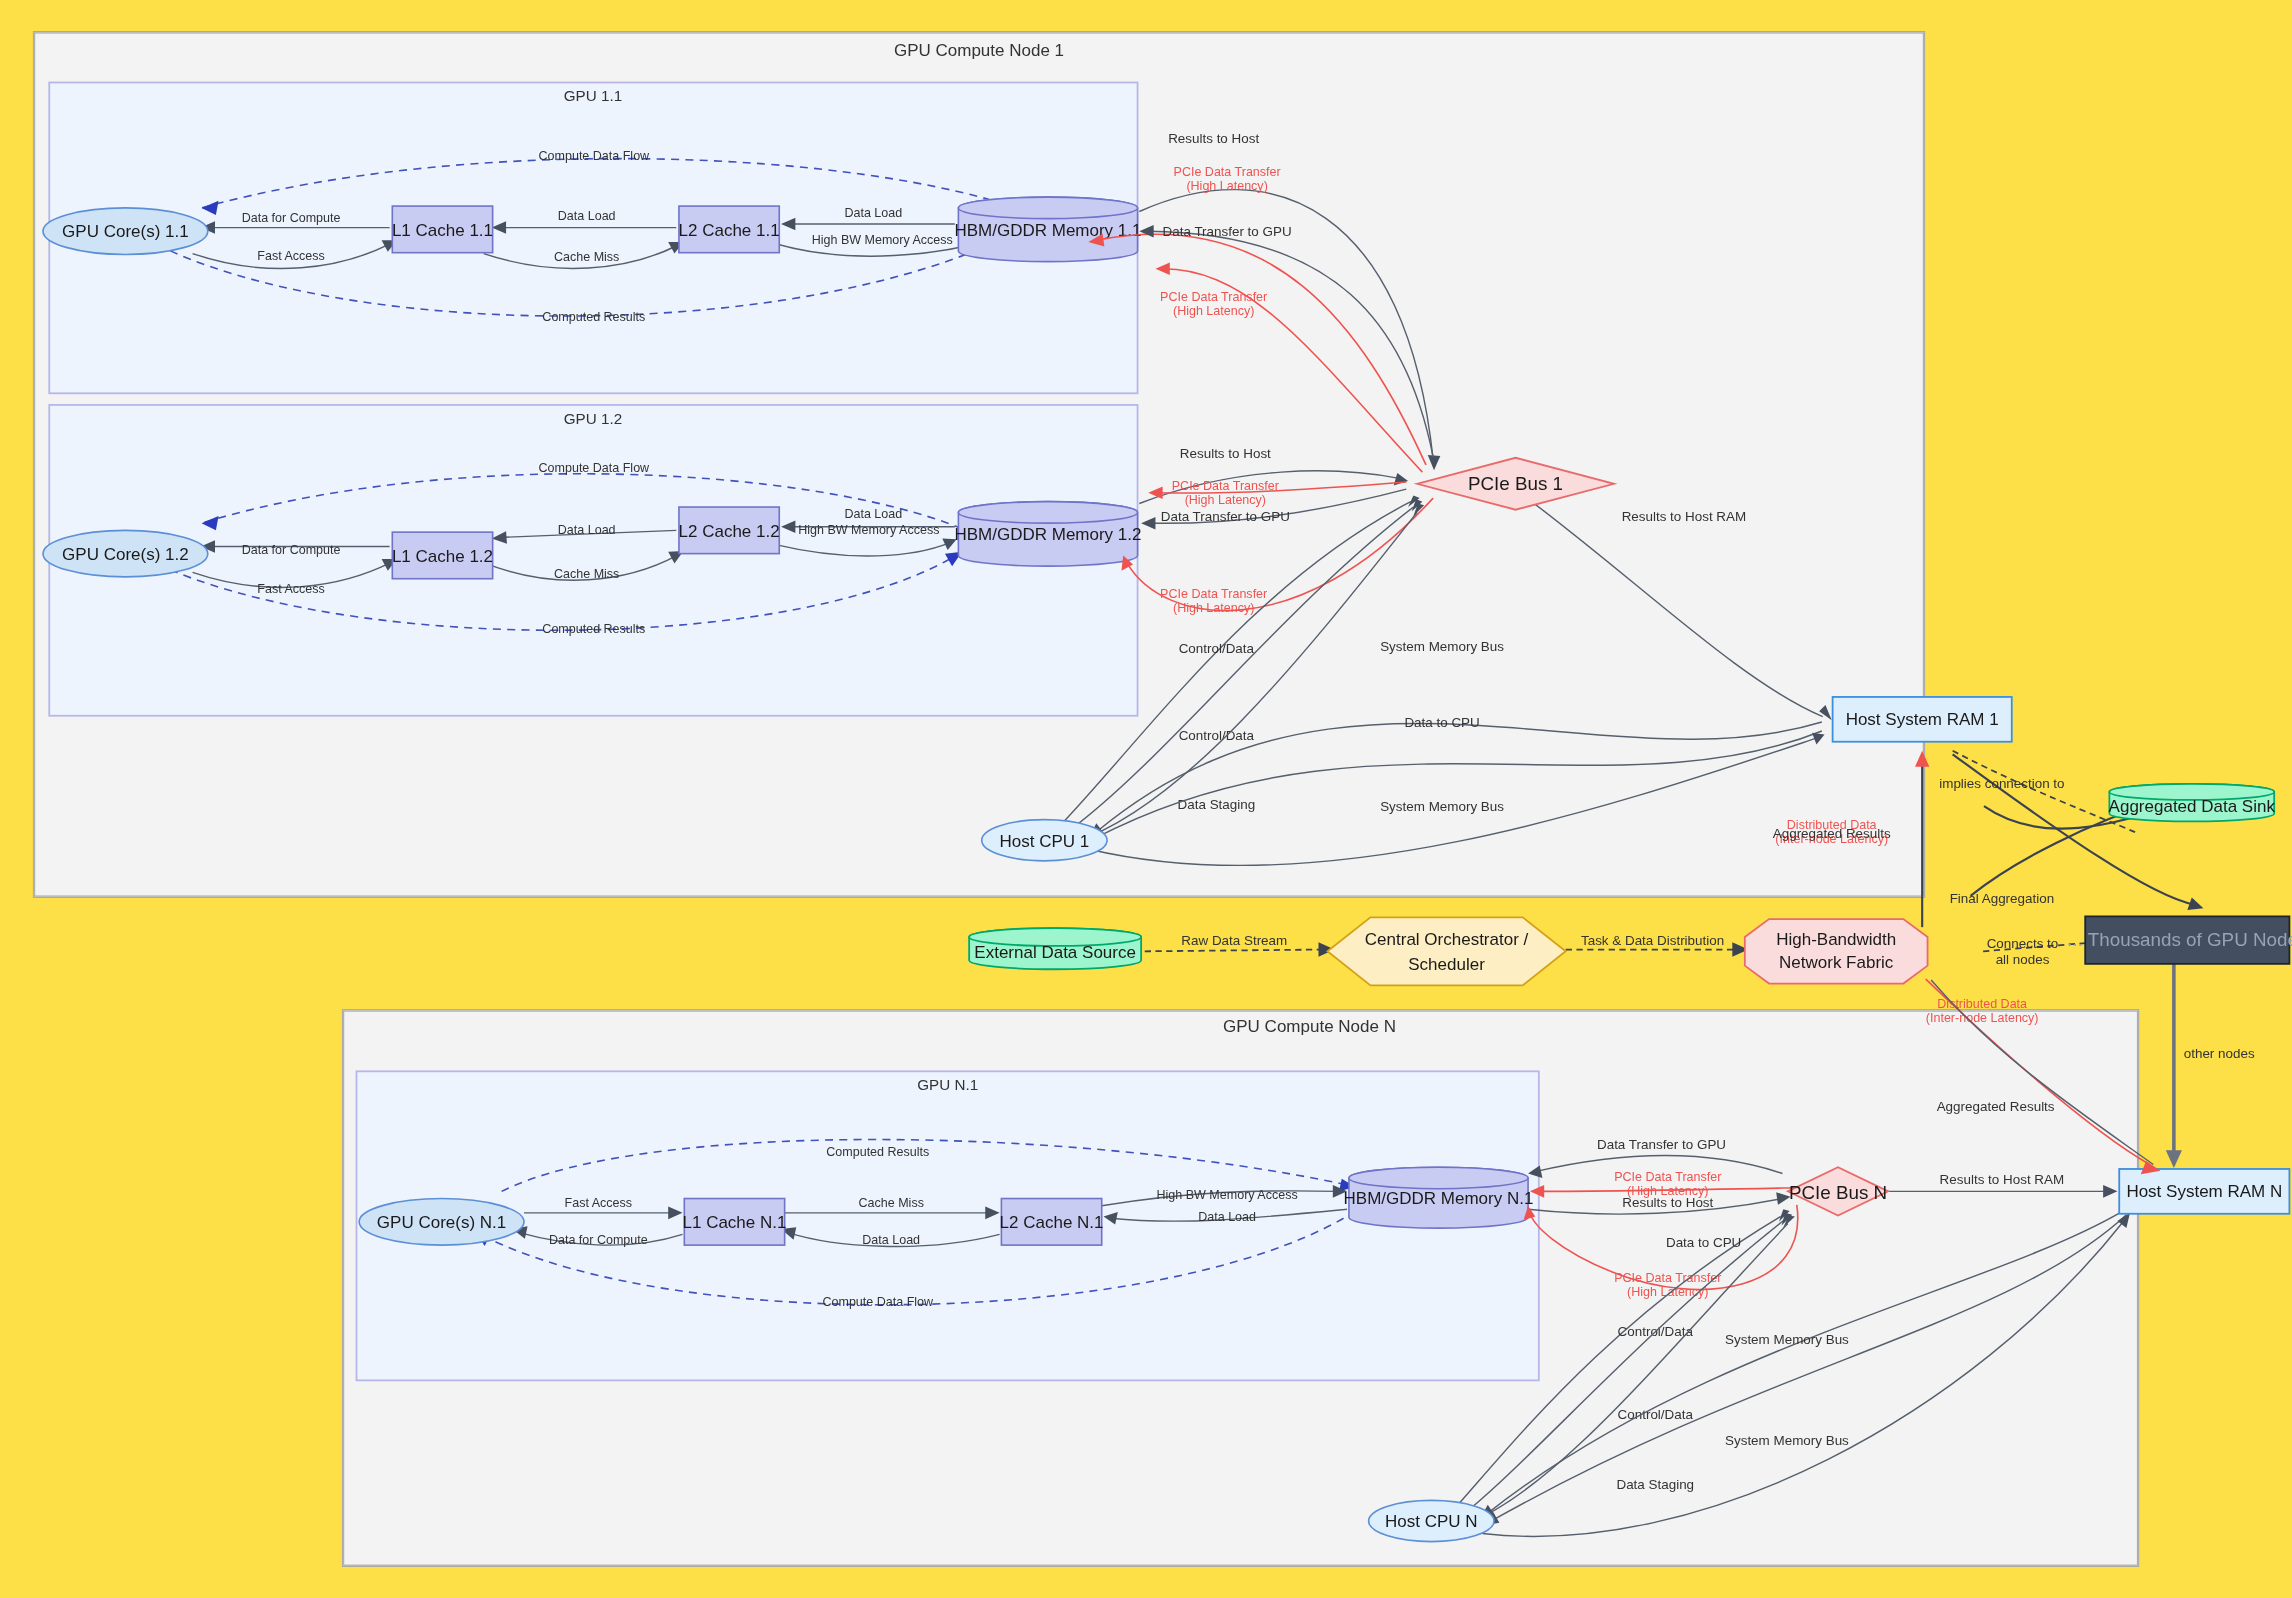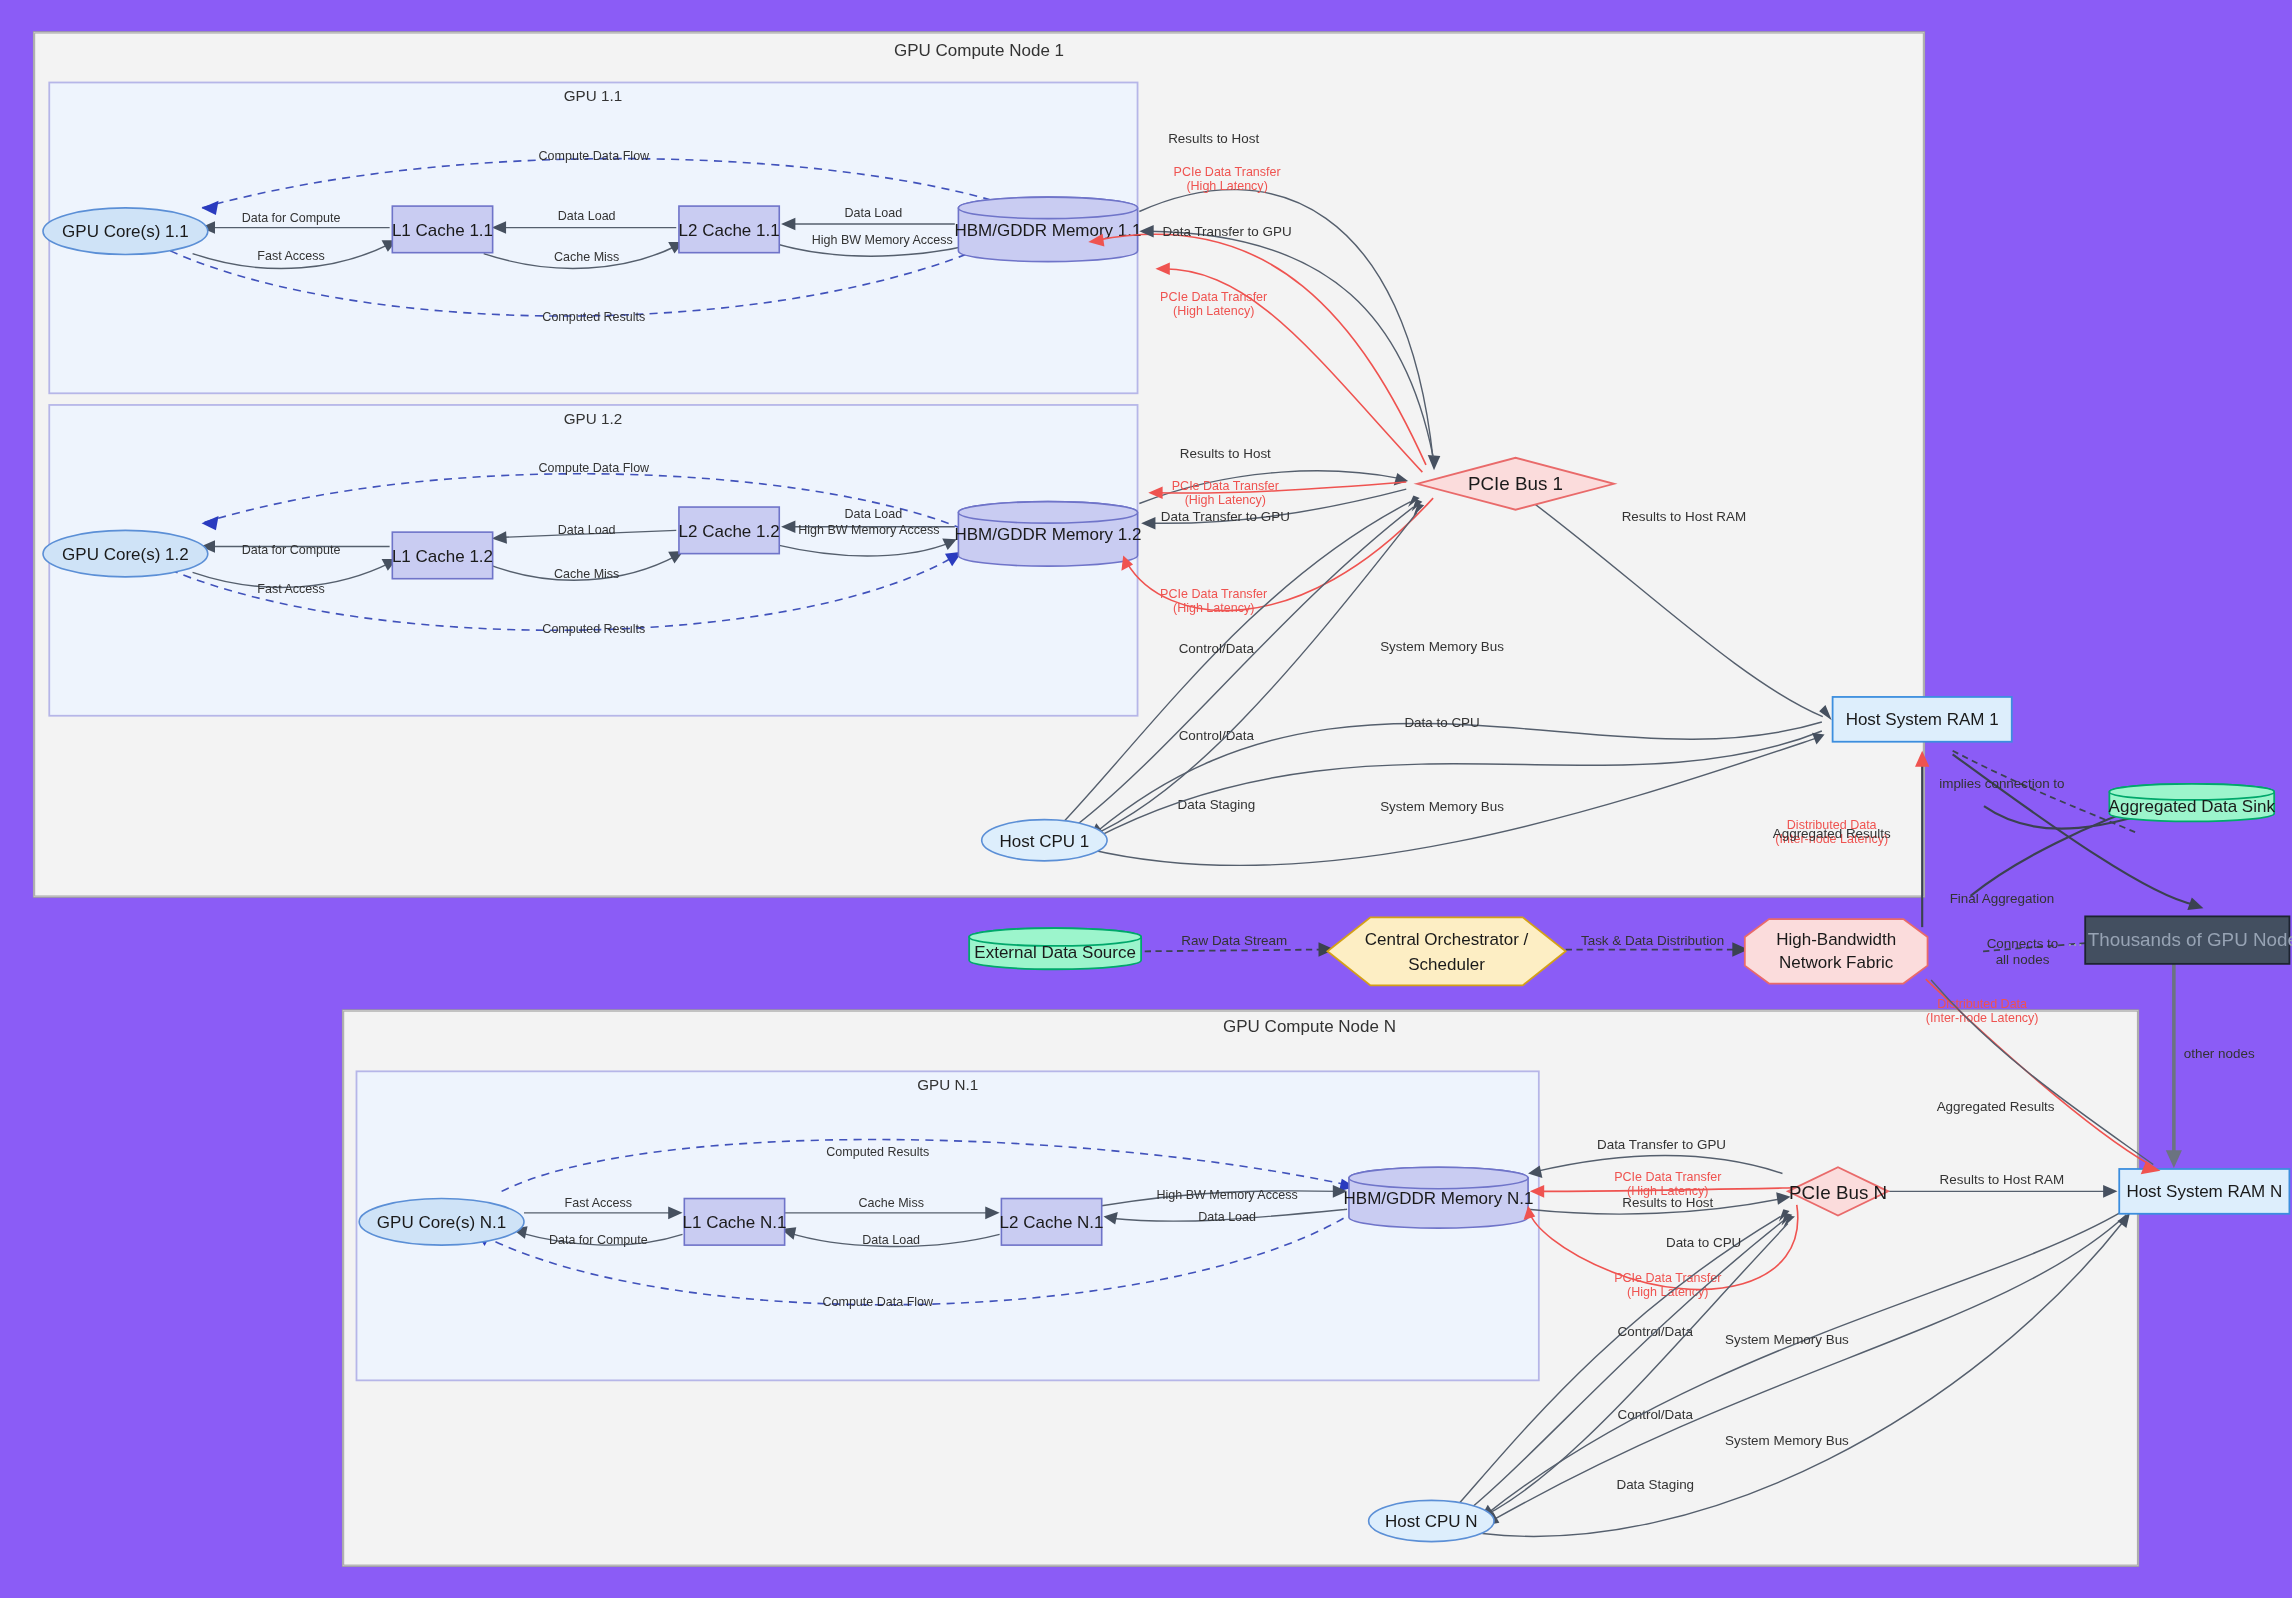--- a/index.html
+++ b/index.html
@@ -1,16 +1,16 @@
 <!DOCTYPE html>
 <html style="font-size:14.3px"><head>
 <meta charset="utf-8">
 <style>
   html,body{margin:0;padding:0;background:#ffffff;}
-  #root{position:relative;width:2293px;height:1599px;background:#8b5cf6;
+  #root{position:relative;width:2293px;height:1599px;background:#fde047;
         font-family:"Liberation Sans","DejaVu Sans",sans-serif;overflow:hidden;}
   svg{position:absolute;left:0;top:0;width:2293px;height:1599px;}
   .clusterTitle{font-size:19px;fill:#333333;}
   .clusterTitleSm{font-size:17px;fill:#333333;}
   .edgeLbl{font-size:15px;fill:#333333;}
   .edgeLblSm{font-size:14px;fill:#333333;}
   .edgeLblRed{font-size:14px;fill:#ef5350;}
   .nodeTxt{font-size:21px;fill:#1a1a1a;}
   .nodeTxtSm{font-size:19px;fill:#1a1a1a;}
   .nodeTxtDark{font-size:21px;fill:#97a3b4;}

